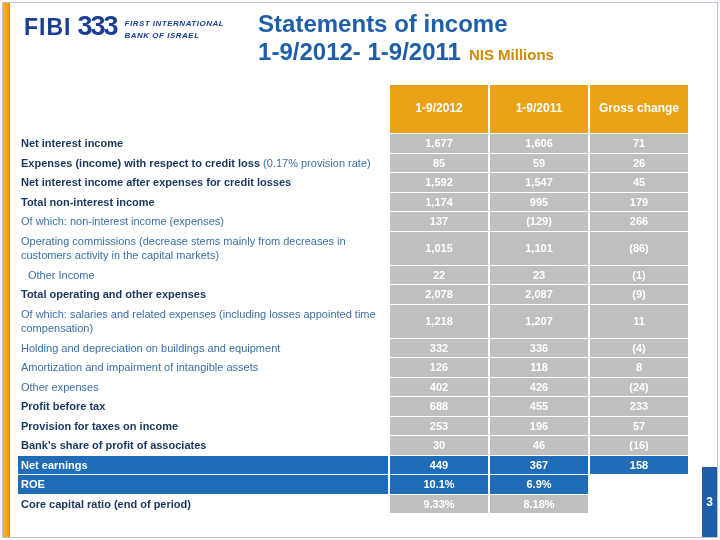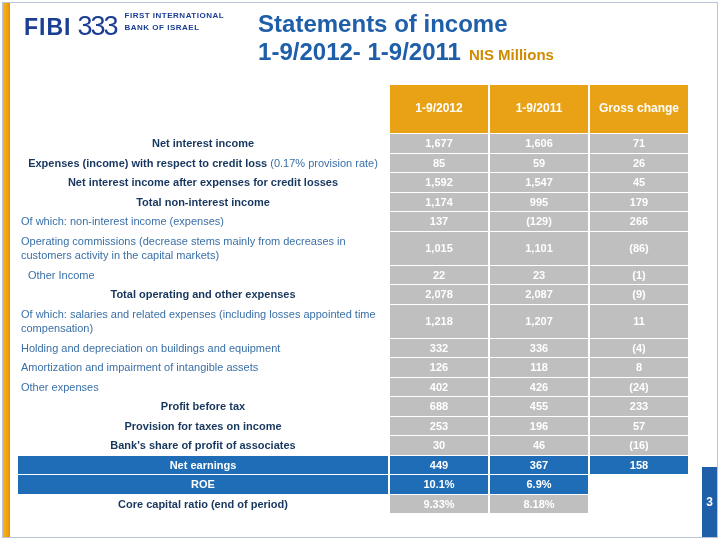--- a/index.html
+++ b/index.html
@@ -23,27 +23,27 @@
     z-index:4;
   }
   .header { position:absolute; top:10px; left:24px; right:20px; display:flex; align-items:flex-start; }
   .logo { display:flex; align-items:flex-start; }
   .fibi-text {
     font-size:23px; font-weight:bold; font-style:normal;
     color:var(--logo-blue,#1b3e94); letter-spacing:1px; line-height:1;
     margin-top:6px;
   }
   .fibi-mark {
-    font-size:27px; font-weight:normal;
+    font-size:27px; font-weight:bold;
     color:var(--logo-blue,#1b3e94); letter-spacing:-2px; line-height:1;
     margin:3px 8px 15px 6px;
   }
   .bank-name {
     font-size:8px; font-weight:bold; color:var(--logo-blue,#1b3e94);
-    letter-spacing:.5px; line-height:1.5; white-space:nowrap;
+    letter-spacing:.5px; line-height:1.5; margin-top:8px; white-space:nowrap;font-style:italic;
   }
   .title-block { margin-left:34px; color:var(--title-blue,#1f5ea8); }
   .title-line { font-size:24px; font-weight:bold; line-height:1.15; white-space:nowrap; }
   .unit { font-size:15px; font-weight:bold; color:var(--unit-orange,#cf8a00); margin-left:8px; }
 
   table.income-table {
     position:absolute; left:16px; top:84px;
     border-collapse:separate; border-spacing:2px 1px;
     table-layout:fixed;
   }
@@ -53,21 +53,21 @@
     text-align:center; vertical-align:middle;
     height:48px; line-height:1.15; font-size:12px;
     width:98px;
   }
   th.label-col { background:transparent; width:370px; }
   td.label {
     width:370px; text-align:left; padding:2px 3px;
     color:var(--blue,#3a70a8); line-height:1.32; vertical-align:middle;
     font-weight:normal;
   }
-  td.label.bold { color:var(--navy,#17375e); font-weight:bold;text-align:center; }
+  td.label.bold { color:var(--navy,#17375e); font-weight:bold; }
   td.label.indent { padding-left:10px;margin-top:20px; }
   td.label .note { color:var(--blue,#3a70a8); font-weight:normal; }
   td.num {
     width:98px; background:var(--gray,#bfbfbf); color:#fff; font-weight:bold;
     text-align:center; vertical-align:middle; padding:2px 14px; line-height:1.32;
   }
   td.label.hl { background:var(--hl-blue,#1f6db6); color:#fff; font-weight:bold; }
   td.num.hl { background:var(--hl-blue,#1f6db6); }
   td.num.blank { background:transparent; }
 

